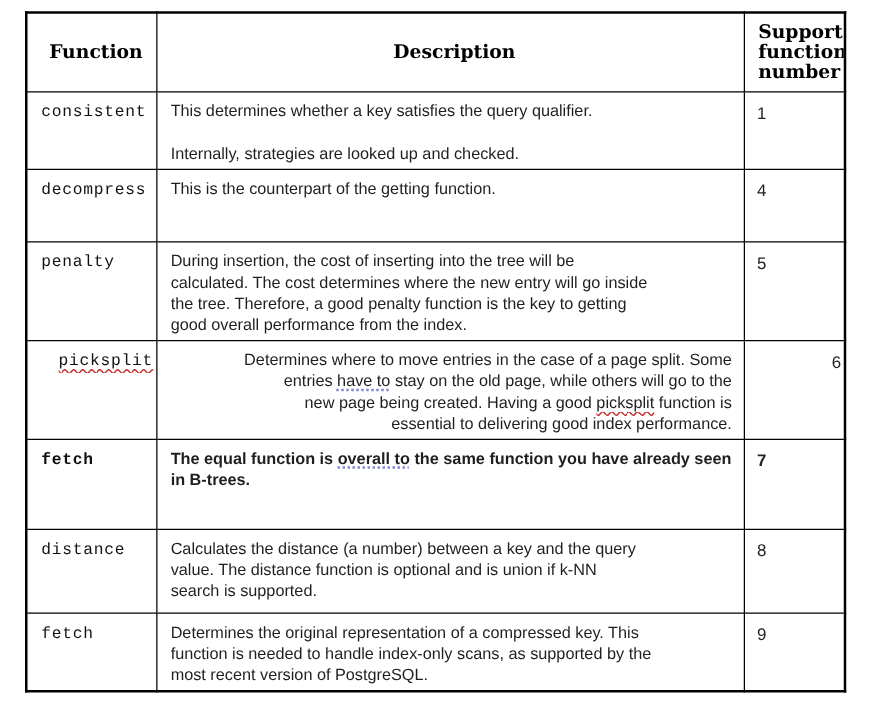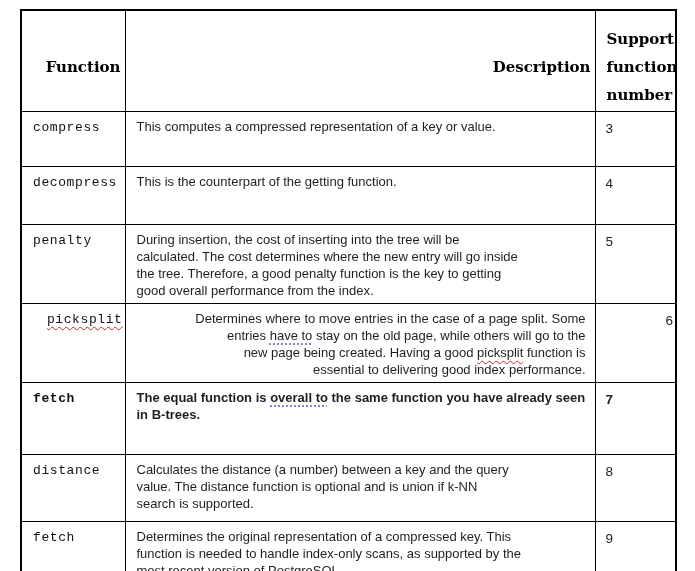--- a/index.html
+++ b/index.html
@@ -30,25 +30,25 @@
   th,td{
     border:1px solid var(--border);
     vertical-align:top;
     overflow:hidden;
   }
   thead tr{height:63px;}
   th{
     font-family:"DejaVu Serif","Liberation Serif",serif;
     font-weight:bold;
     font-size:15px;
-    line-height:28px;
+    line-height:16px;
     color:#000000;
-    text-align:right;
+    text-align:center;
     vertical-align:middle;
-    padding:14px 4px 2px 11px;
+    padding:0 4px 2px 11px;
   }
   td.fn{
     font-family:"Liberation Mono","DejaVu Sans Mono",monospace;
     font-size:13px;
     letter-spacing:0.6px;
     color:#111111;
     padding:8px 2px 4px 11px;
   }
   td.desc{
     font-size:13px;
@@ -101,23 +101,25 @@
     </colgroup>
     <thead>
       <tr>
         <th>Function</th>
         <th>Description</th>
         <th>Support function number</th>
       </tr>
     </thead>
     <tbody>
         <tr>
-    <td class="fn">compress</td>
-    <td class="desc">This computes a compressed representation of a key or value.</td>
-    <td class="num">3</td>
+    <td class="fn">consistent</td>
+    <td class="desc">This determines whether a key satisfies the query qualifier.
+
+Internally, strategies are looked up and checked.</td>
+    <td class="num">1</td>
   </tr>
         <tr>
     <td class="fn">decompress</td>
     <td class="desc">This is the counterpart of the getting function.</td>
     <td class="num">4</td>
   </tr>
         <tr>
     <td class="fn">penalty</td>
     <td class="desc">During insertion, the cost of inserting into the tree will be
 calculated. The cost determines where the new entry will go inside

